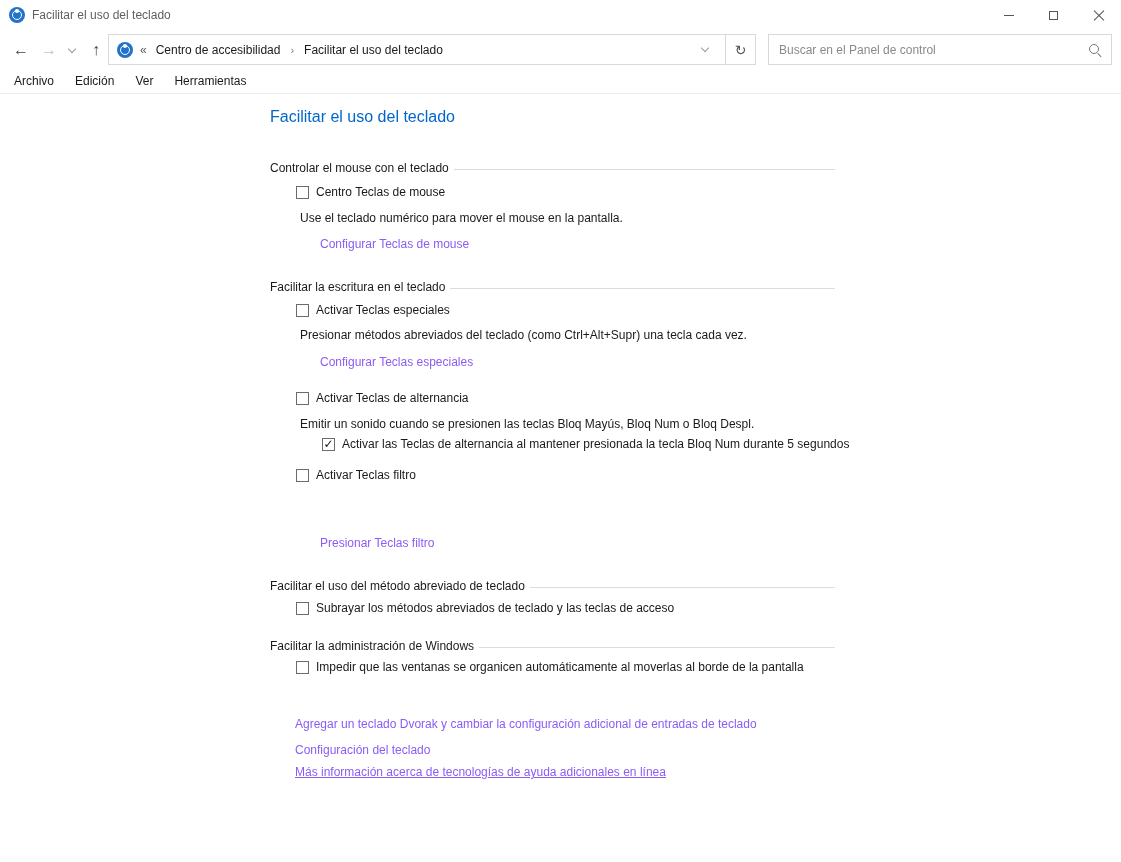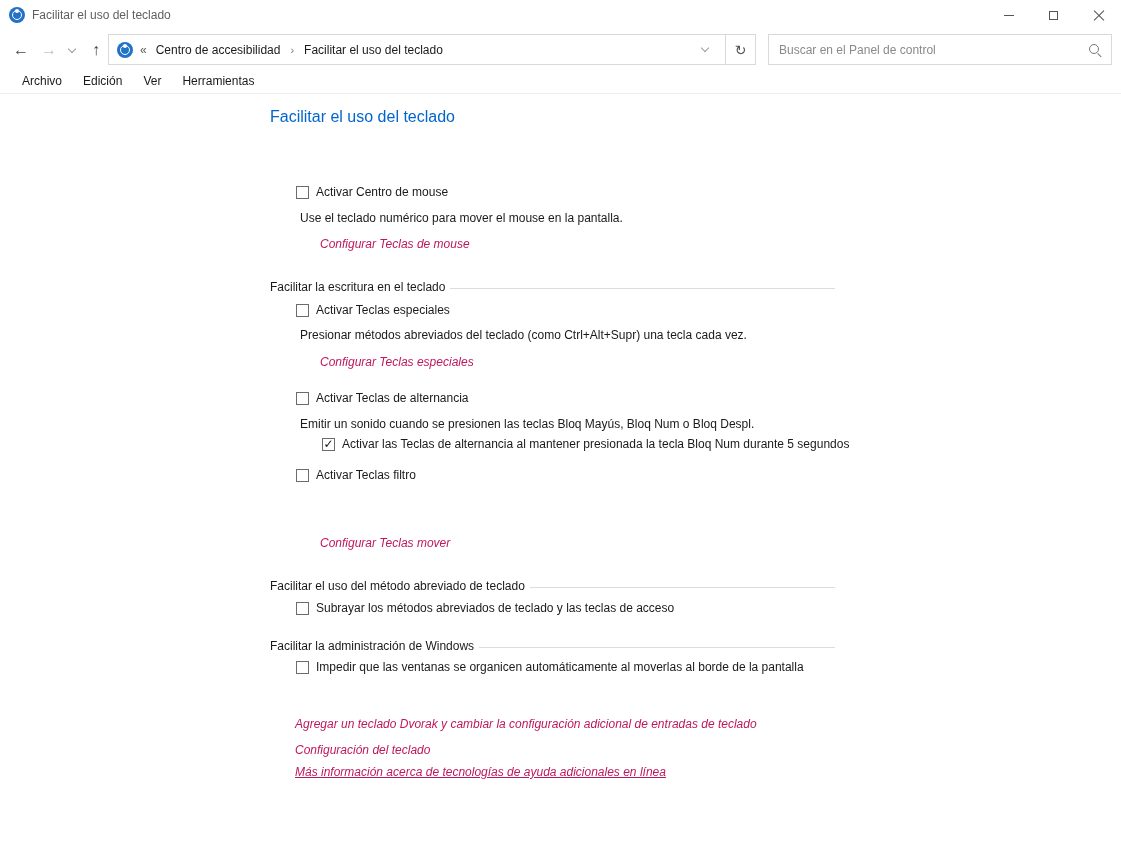--- a/index.html
+++ b/index.html
@@ -44,35 +44,35 @@
   .refreshbox { position:absolute; left:725px; top:34px; width:31px; height:31px; border:1px solid #d9d9d9; display:flex; align-items:center; justify-content:center; color:#555; font-size:14px; background:#fff; }
 
   .searchbox { position:absolute; left:768px; top:34px; width:344px; height:31px; border:1px solid #d9d9d9; background:#fff; display:flex; align-items:center; }
   .searchbox input { flex:1; border:0; outline:none; font-family:inherit; font-size:12px; color:#333; padding:0 30px 0 10px; height:100%; background:transparent; }
   .searchbox input::placeholder { color:#8a8a8a; opacity:1; }
   .mag { position:absolute; right:9px; top:8px; width:14px; height:14px; }
   .mag::before { content:""; position:absolute; left:1px; top:1px; width:8px; height:8px; border:1.4px solid #777; border-radius:50%; }
   .mag::after { content:""; position:absolute; left:10px; top:10px; width:5px; height:1.4px; background:#777; transform:rotate(45deg); transform-origin:0 0; }
 
   
-  .menubar { position:absolute; top:68px; left:0; right:0; height:26px; background:#fff; border-bottom:1px solid #ececec; display:flex; align-items:center; padding-left:20px; }
+  .menubar { position:absolute; top:68px; left:0; right:0; height:26px; background:#fff; border-bottom:1px solid #ececec; display:flex; align-items:center; padding-left:12px; }
   .menu-item { font-size:12px; color:#1a1a1a; margin-right:17px; padding:3px 2px; }
 
   
   .content { position:absolute; top:94px; left:0; right:0; bottom:0; background:#fff; }
   .row { position:absolute; font-size:12px; color:#1a1a1a; white-space:nowrap; }
   .page-title { left:270px; top:14px; font-size:16px; color:#0066cc; }
   .subtitle { left:270px; top:42px; }
   .section-h { left:270px; width:565px; display:flex; align-items:center; }
   .section-h .h-line { flex:1; height:1px; background:#dcdcdc; margin-left:5px; position:relative; top:1px; }
   .cb-row { left:296px; display:flex; align-items:center; }
   .cb-row.nested { left:322px; }
   .checkbox { width:13px; height:13px; border:1px solid #6b6b6b; background:#fff; margin-right:7px; flex:0 0 13px; display:flex; align-items:center; justify-content:center; font-size:12px; line-height:11px; color:#111; font-family:"DejaVu Sans",sans-serif; }
   .desc { left:300px; white-space:normal; width:545px; line-height:18px; }
-  .link { color:#be185d; text-decoration:none;font-style:italic; }
+  .link { color:#8b5cf6; text-decoration:none; }
   .cfg-link { left:320px; }
   .see-link { left:295px; }
   .underlined { text-decoration:underline; }
 </style>
 </head>
 <body>
 
 <div class="titlebar">
   <span class="eoa-icon"></span>
   <span class="title-text">Facilitar el uso del teclado</span>
@@ -126,23 +126,27 @@
   <span class="menu-item">Archivo</span>
   <span class="menu-item">Edición</span>
   <span class="menu-item">Ver</span>
   <span class="menu-item">Herramientas</span>
 </div>
 
 <div class="content">
 
   <div class="row page-title">Facilitar el uso del teclado</div>
 
+  <div class="row section-h" style="top:67px">
+    <span>Controlar el mouse con el teclado</span>
+    <span class="h-line"></span>
+  </div>
   <div class="row cb-row" style="top:91px">
     <span class="checkbox"></span>
-    <span>Activar Centro de mouse</span>
+    <span>Centro Teclas de mouse</span>
   </div>
   <div class="row desc" style="top:115px">Use el teclado numérico para mover el mouse en la pantalla.</div>
   <div class="row cfg-link" style="top:143px">
     <a class="link" href="#">Configurar Teclas de mouse</a>
   </div>
 
   <div class="row section-h" style="top:186px">
     <span>Facilitar la escritura en el teclado</span>
     <span class="h-line"></span>
   </div>
@@ -163,21 +167,21 @@
   <div class="row cb-row nested" style="top:343px">
     <span class="checkbox">✓</span>
     <span>Activar las Teclas de alternancia al mantener presionada la tecla Bloq Num durante 5 segundos</span>
   </div>
 
   <div class="row cb-row" style="top:374px">
     <span class="checkbox"></span>
     <span>Activar Teclas filtro</span>
   </div>
   <div class="row cfg-link" style="top:442px">
-    <a class="link" href="#">Configurar Teclas mover</a>
+    <a class="link" href="#">Presionar Teclas filtro</a>
   </div>
 
   <div class="row section-h" style="top:485px">
     <span>Facilitar el uso del método abreviado de teclado</span>
     <span class="h-line"></span>
   </div>
   <div class="row cb-row" style="top:507px">
     <span class="checkbox"></span>
     <span>Subrayar los métodos abreviados de teclado y las teclas de acceso</span>
   </div>

